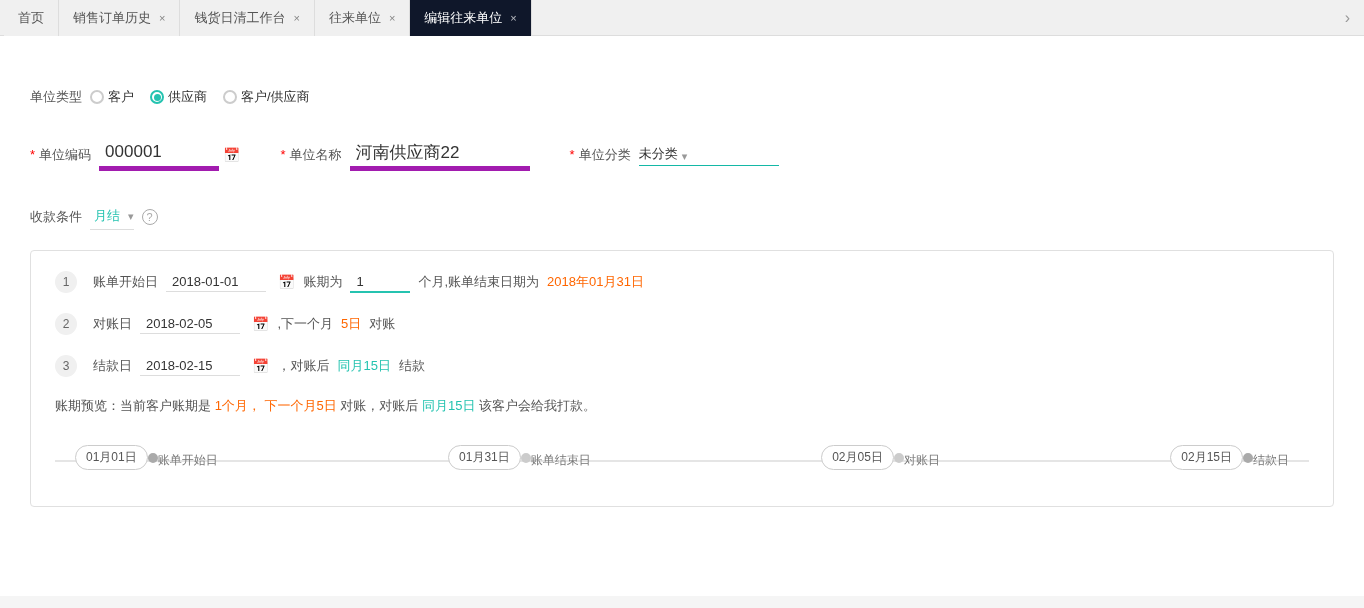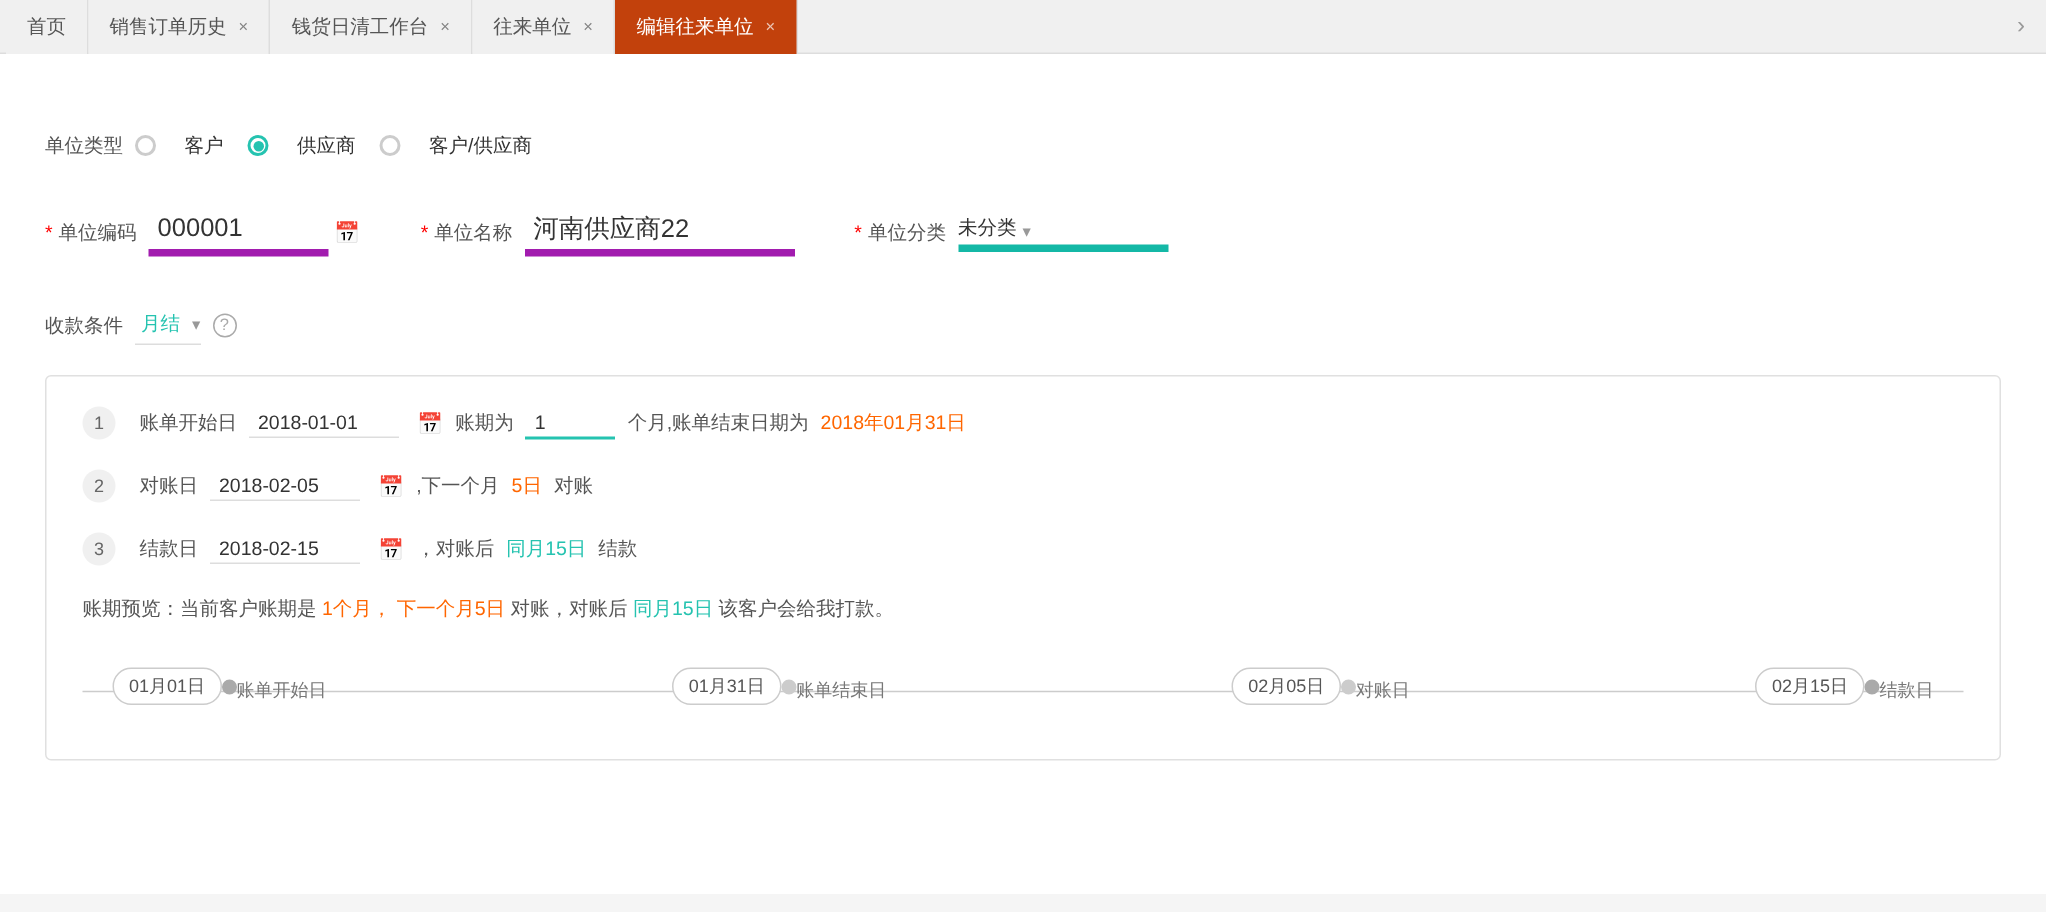--- a/index.html
+++ b/index.html
@@ -20,21 +20,21 @@
       padding: 0 14px;
       height: 36px;
       cursor: pointer;
       font-size: 13px;
       color: #555;
       border-right: 1px solid #ddd;
       background: #f0f0f0;
       white-space: nowrap;
     }
     .tab.active {
-      background: #c2410c;
+      background: #0f172a;
       color: #fff;
     }
     .tab .close-btn {
       margin-left: 8px;
       font-size: 11px;
       cursor: pointer;
       opacity: 0.7;
     }
     .tab-more {
       margin-left: auto;
@@ -69,21 +69,21 @@
       margin-right: 4px;
     }
     .radio-group {
       display: flex;
       align-items: center;
       gap: 16px;
     }
     .radio-item {
       display: flex;
       align-items: center;
-      gap: 19px;
+      gap: 4px;
       cursor: pointer;
     }
     .radio-circle {
       width: 14px;
       height: 14px;
       border-radius: 50%;
       border: 2px solid #ccc;
       display: inline-flex;
       align-items: center;
       justify-content: center;
@@ -281,21 +281,21 @@
     }
     .node-sublabel {
       font-size: 12px;
       color: #777;
       white-space: nowrap;
     }
 
     .unit-classify-dropdown {
       display: flex;
       align-items: flex-end;
-      border-bottom: 5px solid #14b8a6;
+      border-bottom: 1px solid #14b8a6;
       padding: 2px 0;
       min-width: 140px;
     }
   </style>
 </head>
 <body>
 
 <div class="tab-bar">
   <div class="tab">
     <span>首页</span>

